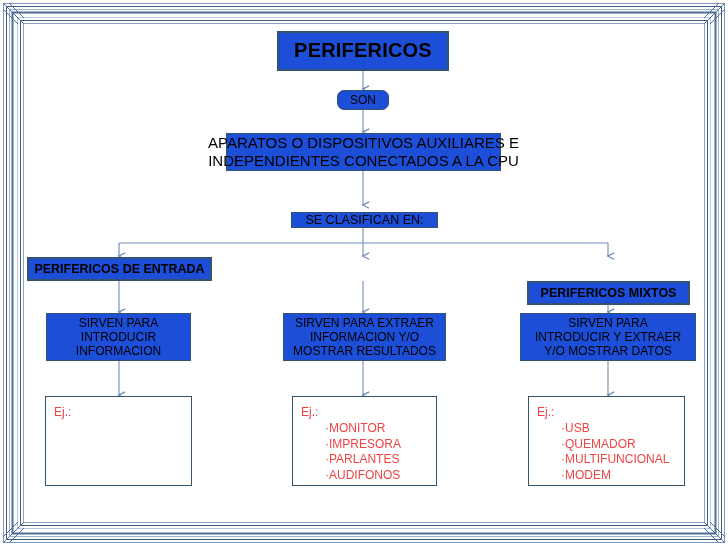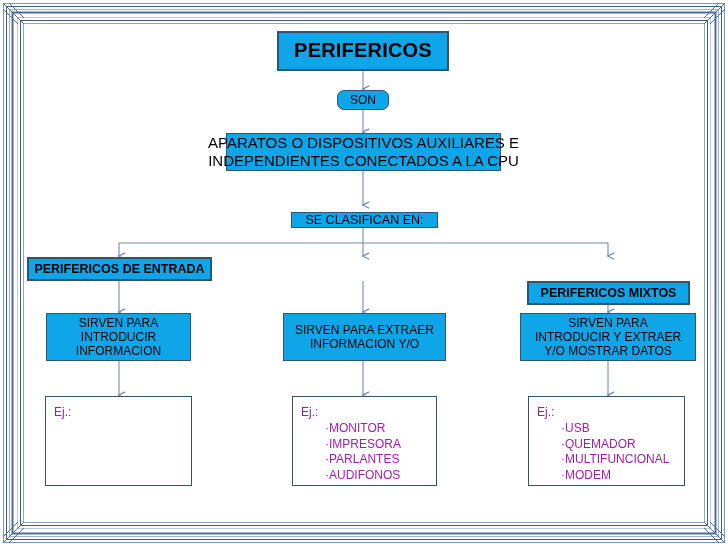--- a/index.html
+++ b/index.html
@@ -33,21 +33,21 @@
     top: 0;
     width: 728px;
     height: 546px;
     pointer-events: none;
   }
 
   
   .node {
     position: absolute;
     box-sizing: border-box;
-    background: #0ea5e9;
+    background: #1d4ed8;
     border: 1px solid #33536e;
     display: flex;
     flex-direction: column;
     align-items: center;
     justify-content: center;
     color: #000000;
     text-align: center;
     line-height: 1.18;
   }
   .node.thick { border-width: 2px; }
@@ -91,21 +91,21 @@
   #node-desc-1 { left: 283px; top: 313px; width: 163px; }
   #node-desc-2 { left: 520px; top: 313px; width: 176px; }
 
   
   .example {
     position: absolute;
     box-sizing: border-box;
     background: #ffffff;
     border: 1px solid #33536e;
     font-size: 12px;
-    color: #a21caf;
+    color: #ef4444;
     padding: 8px 0 0 8px;
     line-height: 1.32;
     text-align: left;
   }
   #node-ex-0 { left: 45px;  top: 396px; width: 147px; height: 90px; }
   #node-ex-1 { left: 292px; top: 396px; width: 145px; height: 90px; }
   #node-ex-2 { left: 528px; top: 396px; width: 157px; height: 90px; }
 
   .ex-label { display: block; }
   .ex-list  { margin: 0; padding: 0 0 0 24px; list-style: none; }
@@ -189,20 +189,21 @@
   </div>
 
   <div class="node desc" id="node-desc-0">
     <span class="node-line">SIRVEN PARA</span>
     <span class="node-line">INTRODUCIR</span>
     <span class="node-line">INFORMACION</span>
   </div>
   <div class="node desc" id="node-desc-1">
     <span class="node-line">SIRVEN PARA EXTRAER</span>
     <span class="node-line">INFORMACION Y/O</span>
+    <span class="node-line">MOSTRAR RESULTADOS</span>
   </div>
   <div class="node desc" id="node-desc-2">
     <span class="node-line">SIRVEN PARA</span>
     <span class="node-line">INTRODUCIR Y EXTRAER</span>
     <span class="node-line">Y/O MOSTRAR DATOS</span>
   </div>
 
   <div class="example" id="node-ex-0">
     <span class="ex-label">Ej.:</span>
   </div>

